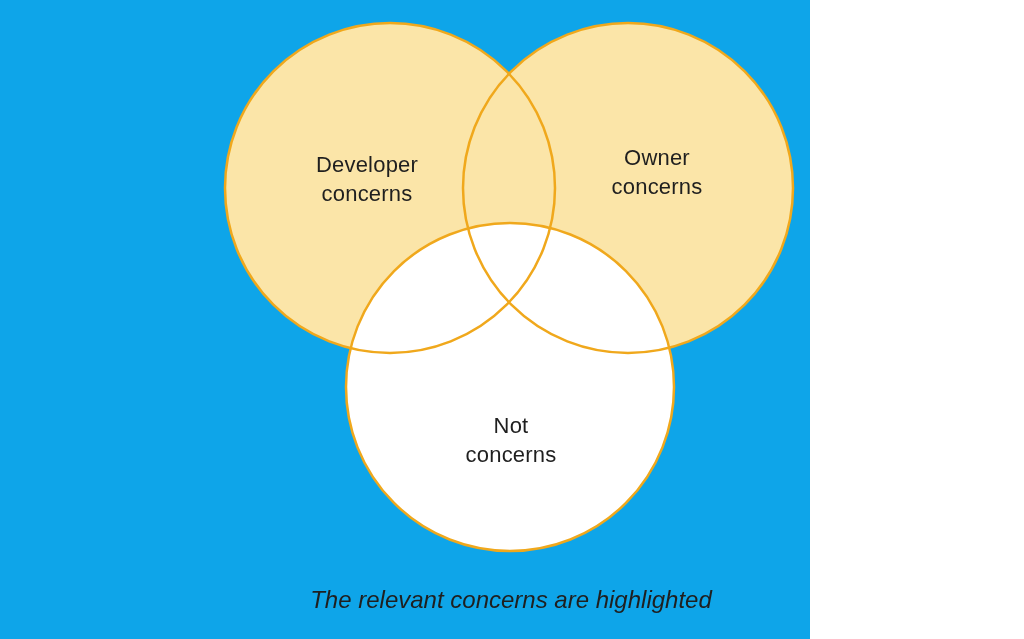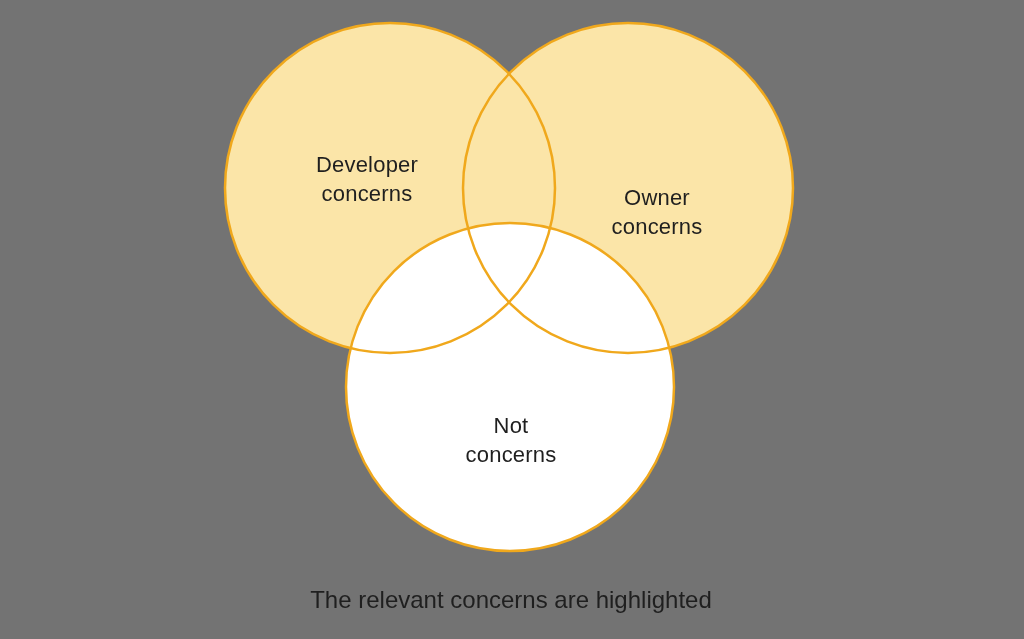--- a/index.html
+++ b/index.html
@@ -2,23 +2,23 @@
 <html><head>
 <meta charset="utf-8">
 <style>
   html, body {
     margin: 0;
     padding: 0;
     background: #ffffff;
   }
   .stage {
     position: relative;
-    width: 1024px;
+    width: 810px;
     height: 639px;
-    background: #737373;
+    background: #0ea5e9;
     overflow: hidden;
     font-family: "Liberation Sans", "DejaVu Sans", sans-serif;
     color: #1f1f1f;
   }
   .venn-svg {
     position: absolute;
     left: 0;
     top: 0;
     width: 1024px;
     height: 639px;
@@ -29,30 +29,31 @@
     width: 240px;
     transform: translateX(-50%);
     text-align: center;
     font-size: 22px;
     line-height: 29px;
     letter-spacing: 0.2px;
     white-space: pre-line;
     color: #1f1f1f;
   }
   .label-developer { left: 367px; top: 150px; }
-  .label-owner     { left: 657px; top: 143px; margin-top: 40px; }
+  .label-owner     { left: 657px; top: 143px; }
   .label-not       { left: 511px; top: 381px; margin-top: 30px; }
   .caption {
     position: absolute;
     left: 511px;
     top: 586px;
     transform: translateX(-50%);
     width: 600px;
     text-align: center;
     font-size: 24px;
+    font-style: italic;
     color: #1f1f1f;
     white-space: nowrap;
   }
 </style>
 </head>
 <body>
 
 <div class="stage">
 
   <svg class="venn-svg" viewBox="0 0 1024 639" xmlns="http://www.w3.org/2000/svg">

